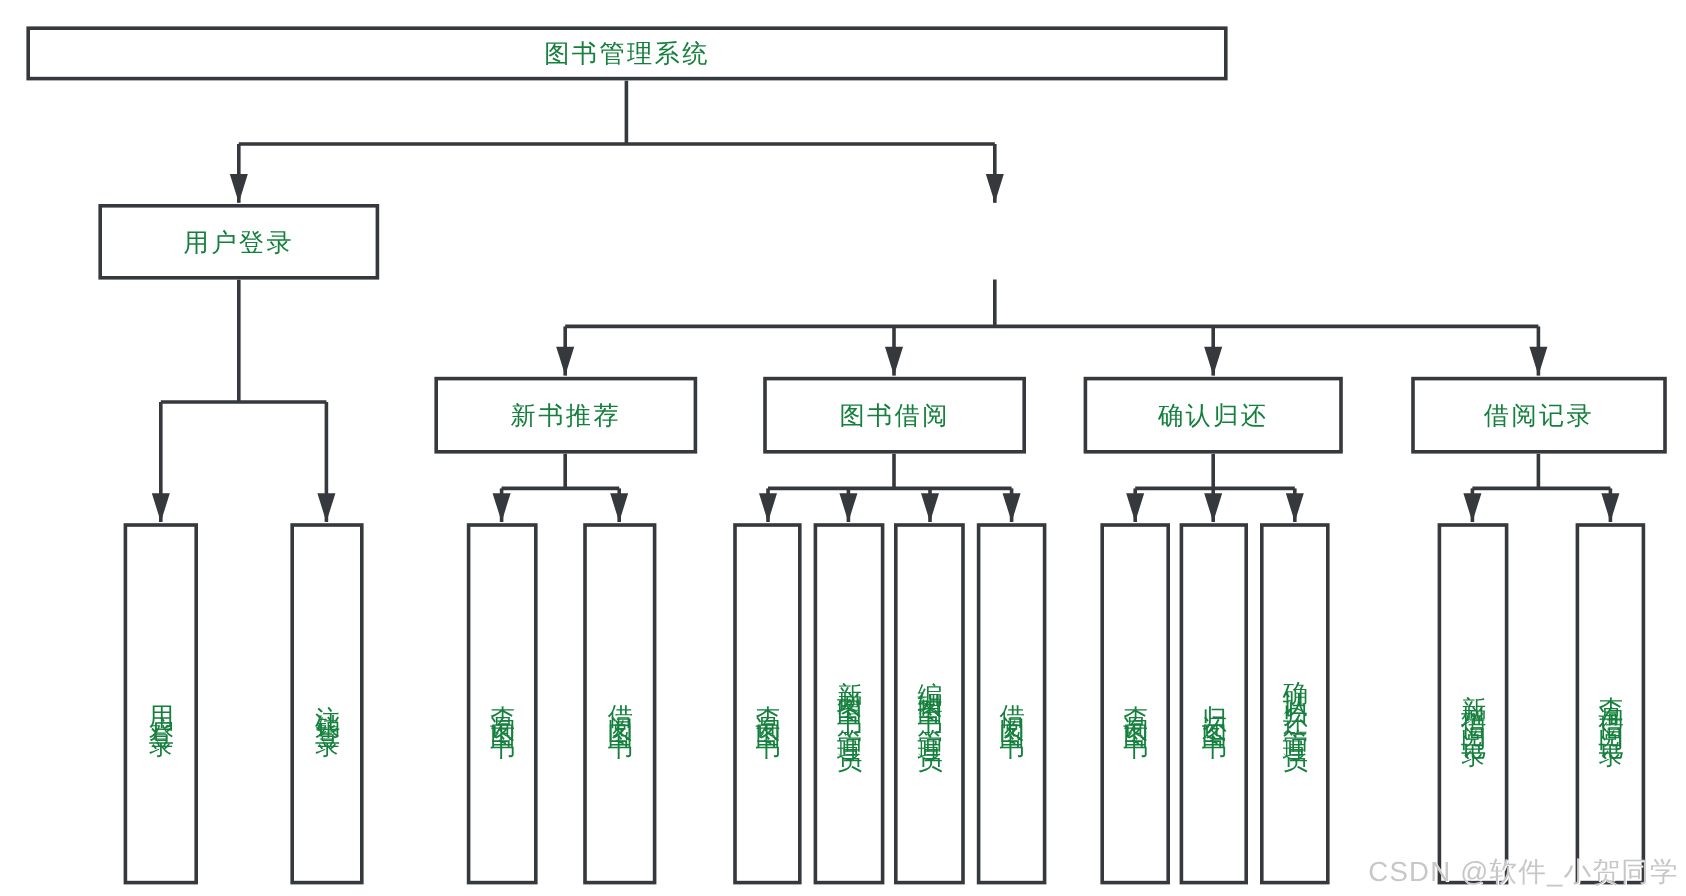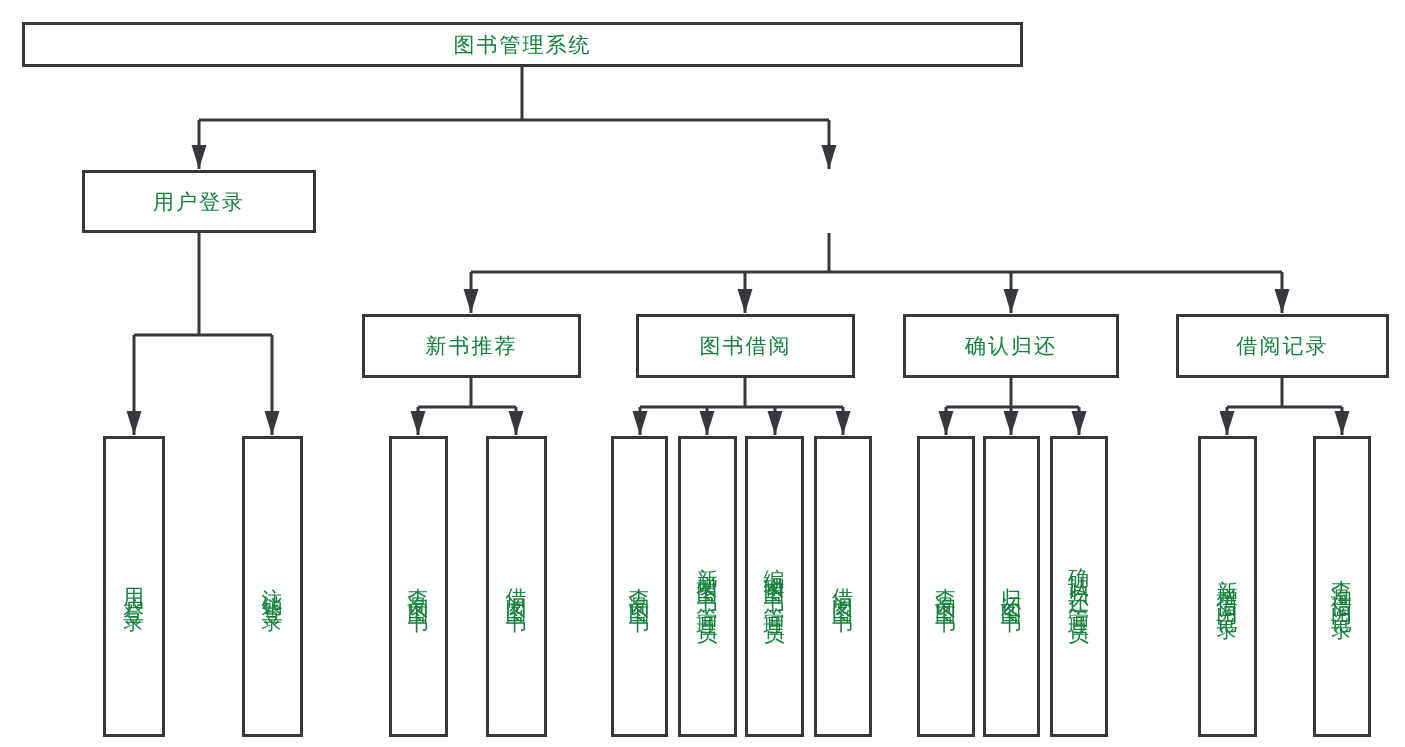--- a/index.html
+++ b/index.html
@@ -92,13 +92,14 @@
   <div class="node v-node" style="left:745px;top:436px;width:59px;height:301px">编辑图书（管理员）</div>
   <div class="node v-node" style="left:814px;top:436px;width:58px;height:301px">借阅图书</div>
 
   <div class="node v-node" style="left:917px;top:436px;width:58px;height:301px">查询图书</div>
   <div class="node v-node" style="left:983px;top:436px;width:57px;height:301px">归还图书</div>
   <div class="node v-node" style="left:1050px;top:436px;width:58px;height:301px">确认归还（管理员）</div>
 
   <div class="node v-node" style="left:1198px;top:436px;width:59px;height:301px">新增借阅记录</div>
   <div class="node v-node" style="left:1313px;top:436px;width:58px;height:301px">查询借阅记录</div>
 
+  <div class="watermark">CSDN @软件_小贺同学</div>
 </div>
 
 </body></html>

